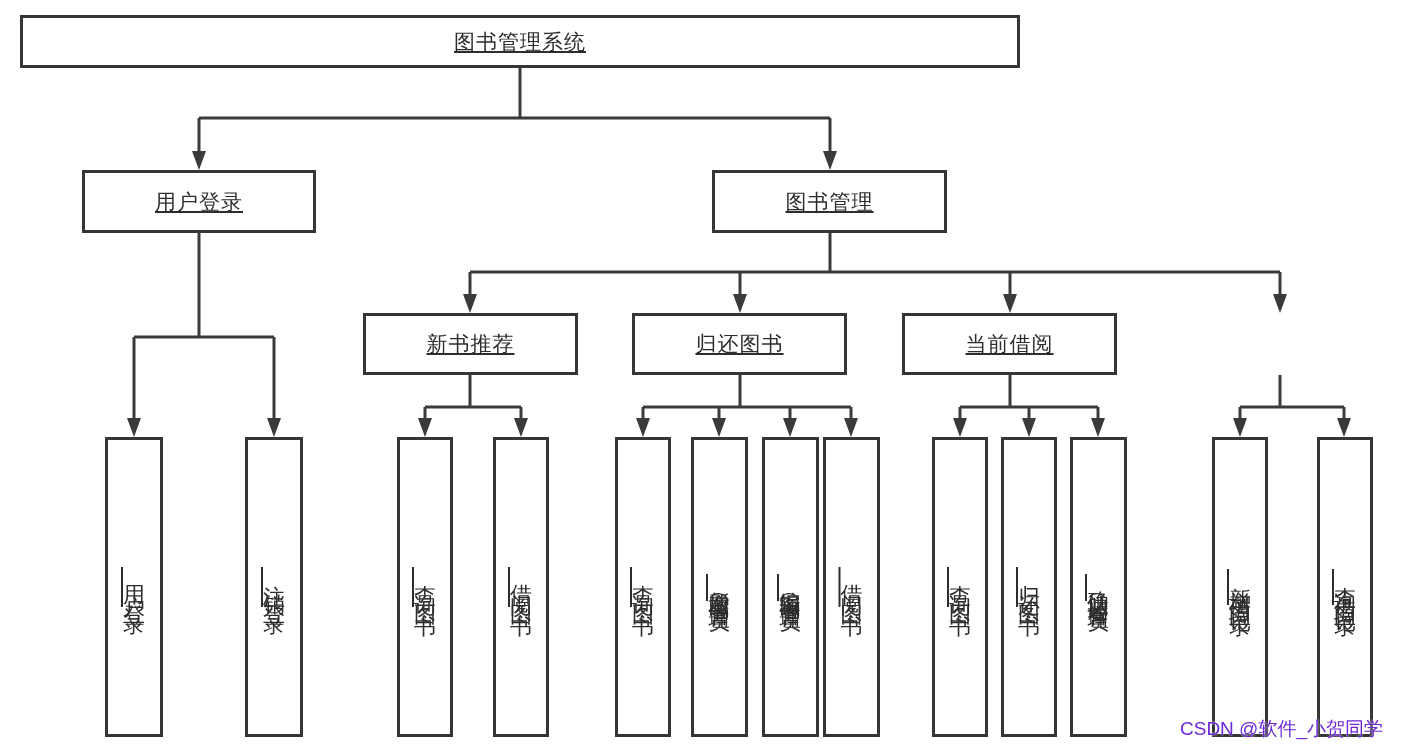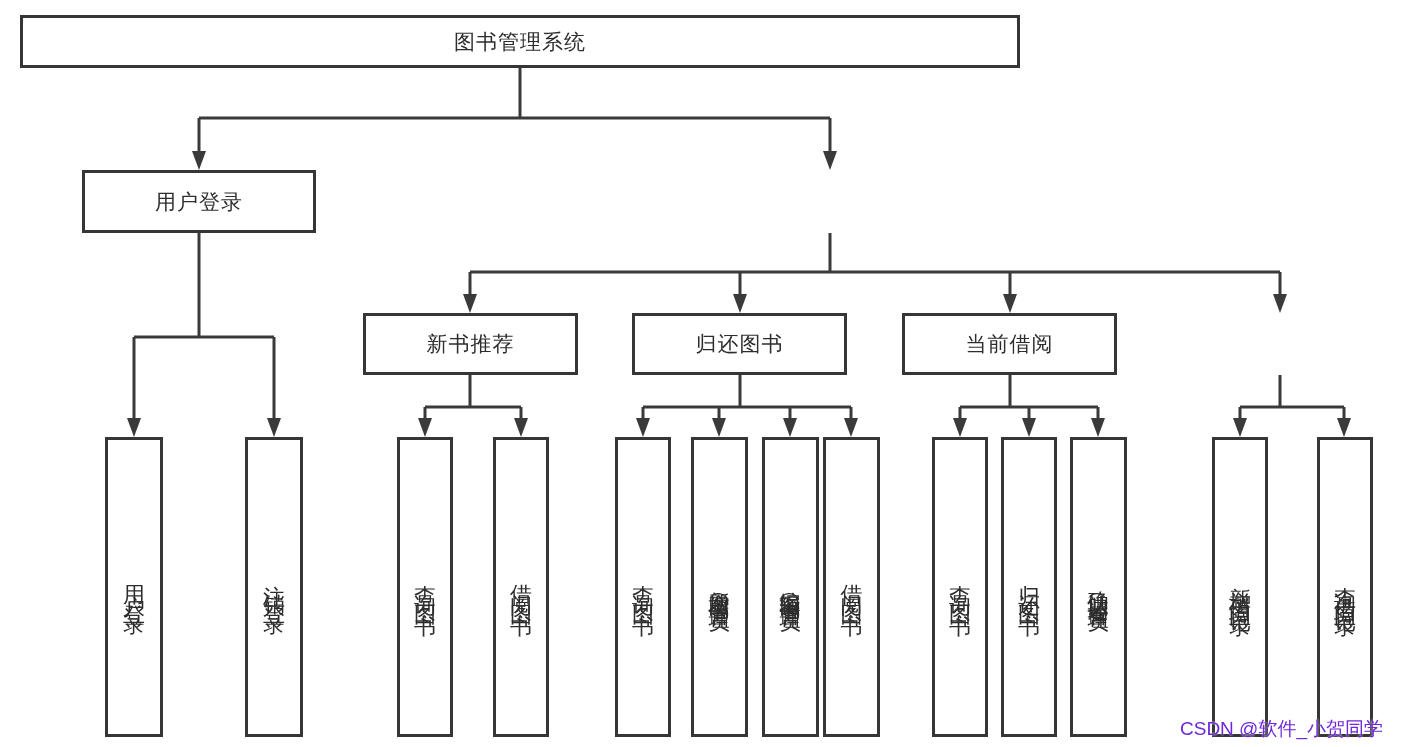--- a/index.html
+++ b/index.html
@@ -26,20 +26,21 @@
   .box {
     position: absolute;
     box-sizing: border-box;
     border: 3px solid #363636;
     background: #ffffff;
     display: flex;
     align-items: center;
     justify-content: center;
     color: #2d2d2d;
     text-align: center;
+    text-decoration: underline;
   }
   .box--root {
     left: 20px; top: 15px;
     width: 1000px; height: 53px;
     font-size: 21px;
     letter-spacing: 1px;
   }
   .box--h {
     height: 63px; top: 170px;
     font-size: 21px;
@@ -144,20 +145,21 @@
       <polygon points="1029,437 1022,418 1036,418"></polygon>
       <polygon points="1098,437 1091,418 1105,418"></polygon>
       <polygon points="1240,437 1233,418 1247,418"></polygon>
       <polygon points="1344,437 1337,418 1351,418"></polygon>
     </g>
   </svg>
 
   <div class="box box--root">图书管理系统</div>
 
   <div class="box box--h" style="left:82px;width:234px;">用户登录</div>
+  <div class="box box--h" style="left:712px;width:235px;">图书管理</div>
 
   <div class="box box--h3" style="left:363px;">新书推荐</div>
   <div class="box box--h3" style="left:632px;">归还图书</div>
   <div class="box box--h3" style="left:902px;">当前借阅</div>
 
   <div class="box box--leaf" style="left:105px;width:58px;">用户登录</div>
   <div class="box box--leaf" style="left:245px;width:58px;">注销登录</div>
 
   <div class="box box--leaf" style="left:397px;width:56px;">查询图书</div>
   <div class="box box--leaf" style="left:493px;width:56px;">借阅图书</div>

